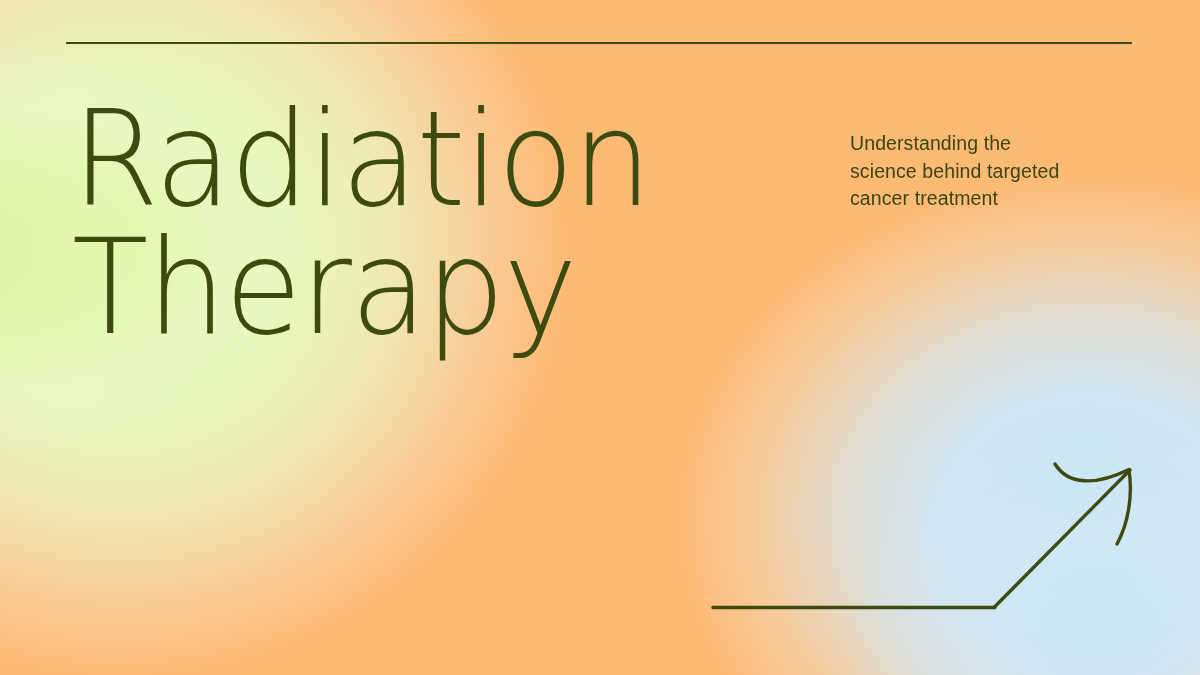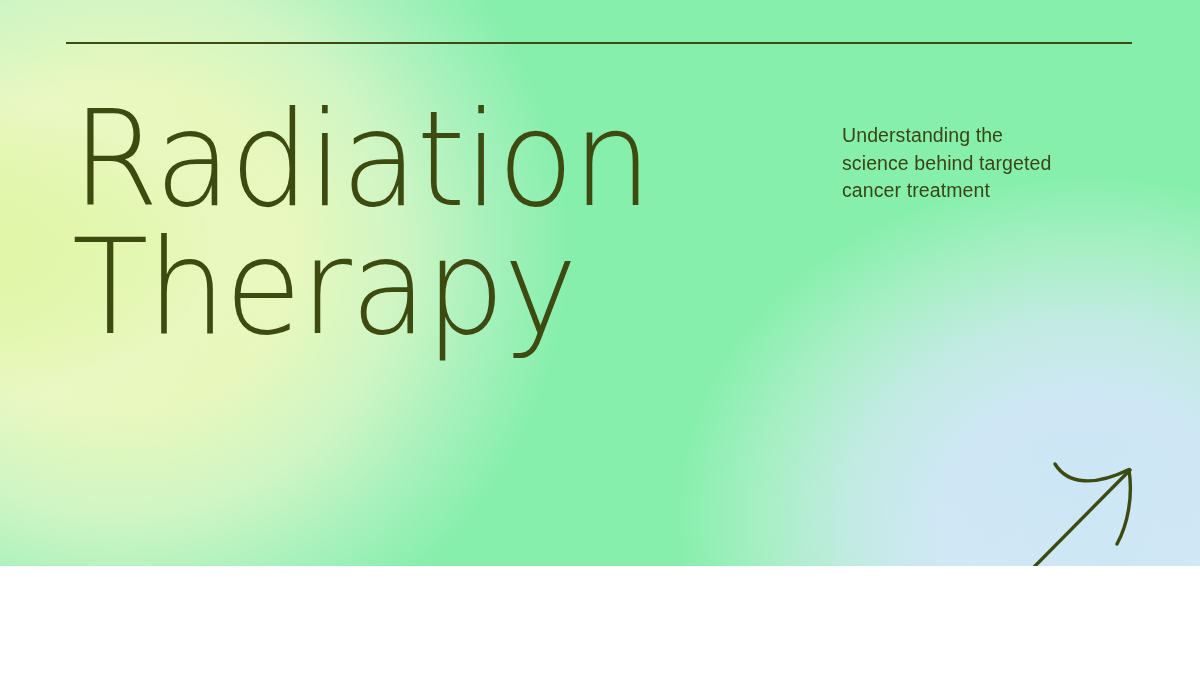--- a/index.html
+++ b/index.html
@@ -3,23 +3,23 @@
 <meta charset="utf-8">
 <style>
   html, body {
     margin: 0;
     padding: 0;
     background: #ffffff;
   }
   #slide {
     position: relative;
     width: 1200px;
-    height: 566px;
+    height: 675px;
     overflow: hidden;
-    background-color: #86efac;
+    background-color: #fdba74;
     font-family: "Liberation Sans", sans-serif;
   }
   
   .glow {
     position: absolute;
     pointer-events: none;
   }
   #glow-green {
     left: -330px;
     top: -180px;
@@ -93,21 +93,21 @@
     transform: scaleX(0.955);
     transform-origin: left top;
   }
 
   
   #subtitle {
     position: absolute;
     left: 842px;
     top: 122px;
     width: 300px;
-    margin: 0;
+    margin: 8px;
     font-family: "Liberation Sans", sans-serif;
     font-weight: 400;
     font-size: 19.5px;
     line-height: 1.42;
     letter-spacing: 0.1px;
     color: #3b4413;
     white-space: pre-line;
   }
 
   

